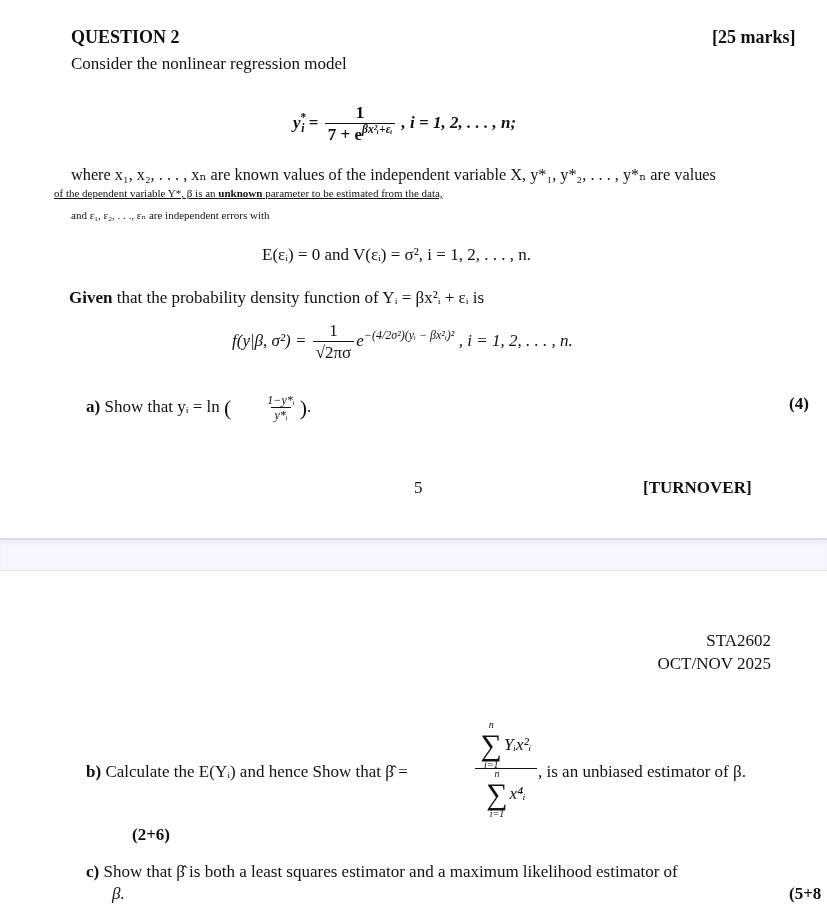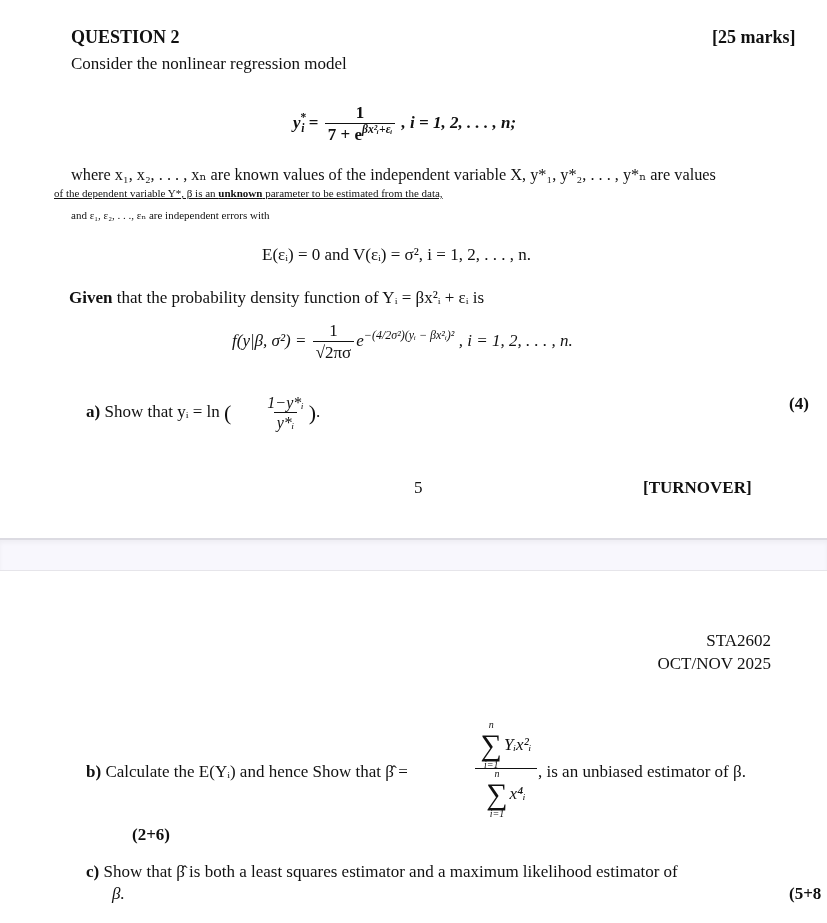--- a/index.html
+++ b/index.html
@@ -11,21 +11,21 @@
   }
   .abs { position: absolute; white-space: nowrap; }
   .bold { font-weight: bold; }
   .it { font-style: italic; }
   .math { font-family: "Liberation Serif", "DejaVu Serif", serif; }
   .frac { display: inline-flex; flex-direction: column; align-items: center; vertical-align: middle; margin: 0 2px; }
   .frac .num { padding: 0 3px; line-height: 1.1; }
   .frac .den { border-top: 1px solid #111; padding: 1px 3px 0; line-height: 1.15; }
   sup, sub { font-size: 0.68em; line-height: 0; }
   .small { font-size: 12px; }
-  .tiny { font-size: 16px; margin-left: 33px; }
+  .tiny { font-size: 12px; margin-left: 33px; }
   .page-gap {
     position: absolute; left: 0; top: 538px; width: 827px; height: 33px;
     background: #f8f7fd;
     border-top: 2px solid #dcdbe2;
     border-bottom: 1px solid #e6e5ea;
     box-sizing: border-box;
     box-shadow: inset 0 3px 4px rgba(0,0,0,0.04);
   }
   .sigma { font-size: 30px; line-height: 1; }
   .sumblock { display: inline-flex; flex-direction: column; align-items: center; vertical-align: middle; }

